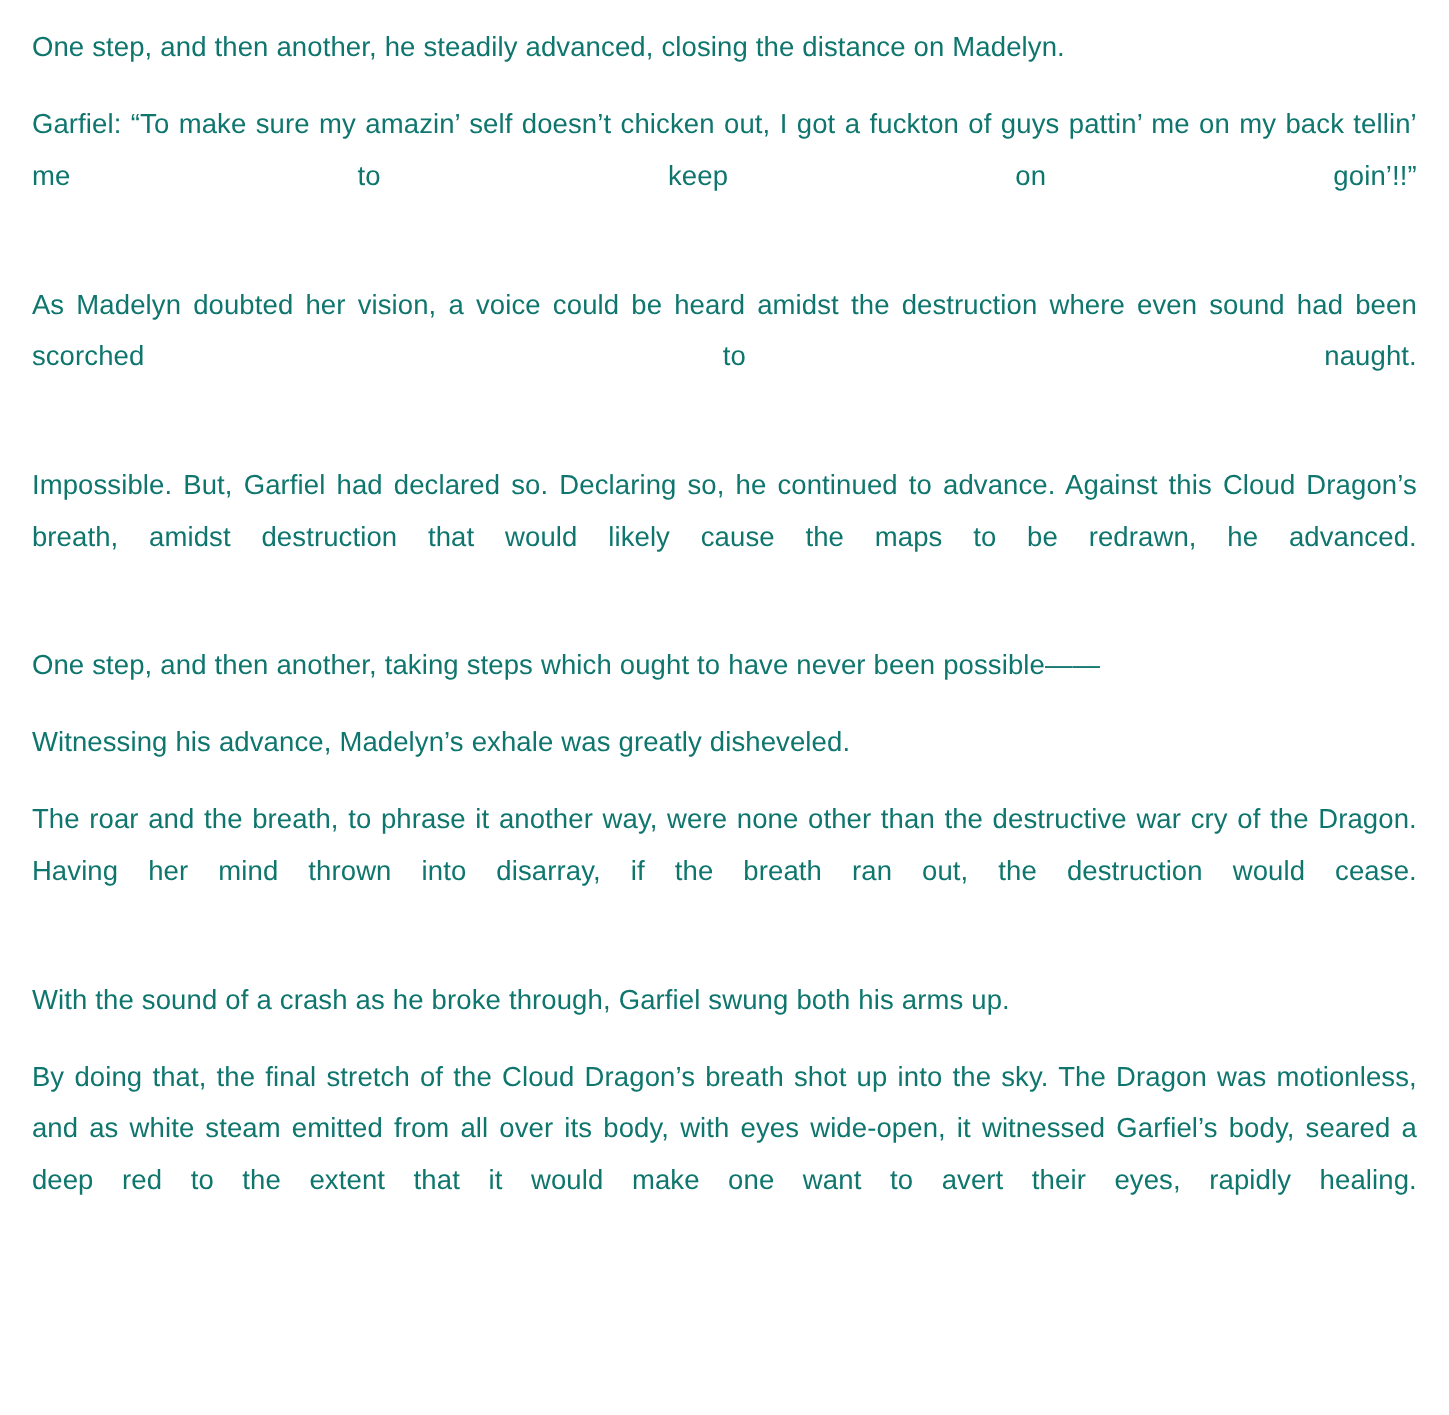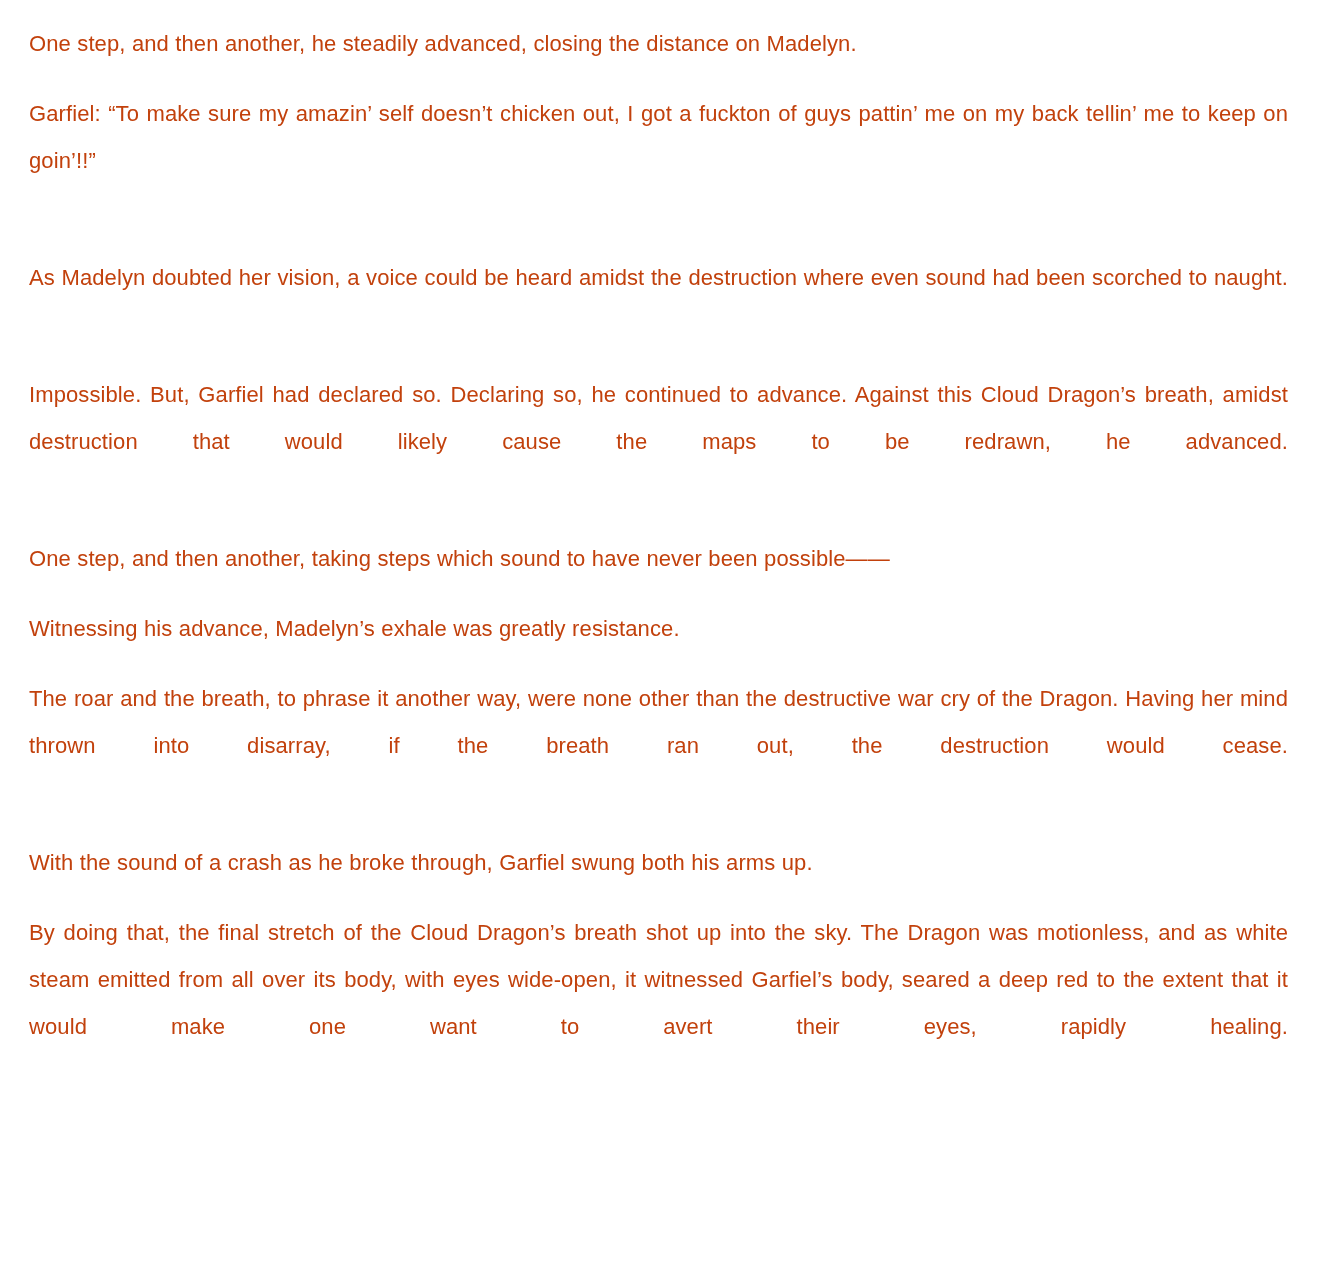--- a/index.html
+++ b/index.html
@@ -17,26 +17,26 @@
   }
 
   .page {
     box-sizing: border-box;
     width: 1317px;
     padding: 20px 29px 0 29px;
   }
 
   .para {
     margin: 0 0 23px 0;
-    font-size: 22px;
+    font-size: 25px;
     line-height: 47px;
     text-align: justify;
     text-justify: inter-word;
     letter-spacing: 0.1px;
-    color: #c2410c;
+    color: #0f766e;
     word-spacing: 0.2px;
   }
   
   .para::after {
     content: "";
     display: inline-block;
     width: 100%;
   }
 
   .para.italic {
@@ -54,24 +54,24 @@
 <div class="page">
 
   <p class="para short">One step, and then another, he steadily advanced, closing the distance on Madelyn.</p>
 
   <p class="para">Garfiel: “To make sure my amazin’ self doesn’t chicken out, I got a fuckton of guys pattin’ me on my back tellin’ me to keep on goin’!!”</p>
 
   <p class="para">As Madelyn doubted her vision, a voice could be heard amidst the destruction where even sound had been scorched to naught.</p>
 
   <p class="para">Impossible. But, Garfiel had declared so. Declaring so, he continued to advance. Against this Cloud Dragon’s breath, amidst destruction that would likely cause the maps to be redrawn, he advanced.</p>
 
-  <p class="para short">One step, and then another, taking steps which sound to have never been possible――</p>
+  <p class="para short">One step, and then another, taking steps which ought to have never been possible――</p>
 
 
-  <p class="para short">Witnessing his advance, Madelyn’s exhale was greatly resistance.</p>
+  <p class="para short">Witnessing his advance, Madelyn’s exhale was greatly disheveled.</p>
 
   <p class="para">The roar and the breath, to phrase it another way, were none other than the destructive war cry of the Dragon. Having her mind thrown into disarray, if the breath ran out, the destruction would cease.</p>
 
 
 
   <p class="para short">With the sound of a crash as he broke through, Garfiel swung both his arms up.</p>
 
   <p class="para">By doing that, the final stretch of the Cloud Dragon’s breath shot up into the sky. The Dragon was motionless, and as white steam emitted from all over its body, with eyes wide-open, it witnessed Garfiel’s body, seared a deep red to the extent that it would make one want to avert their eyes, rapidly healing.</p>
 
 </div>

